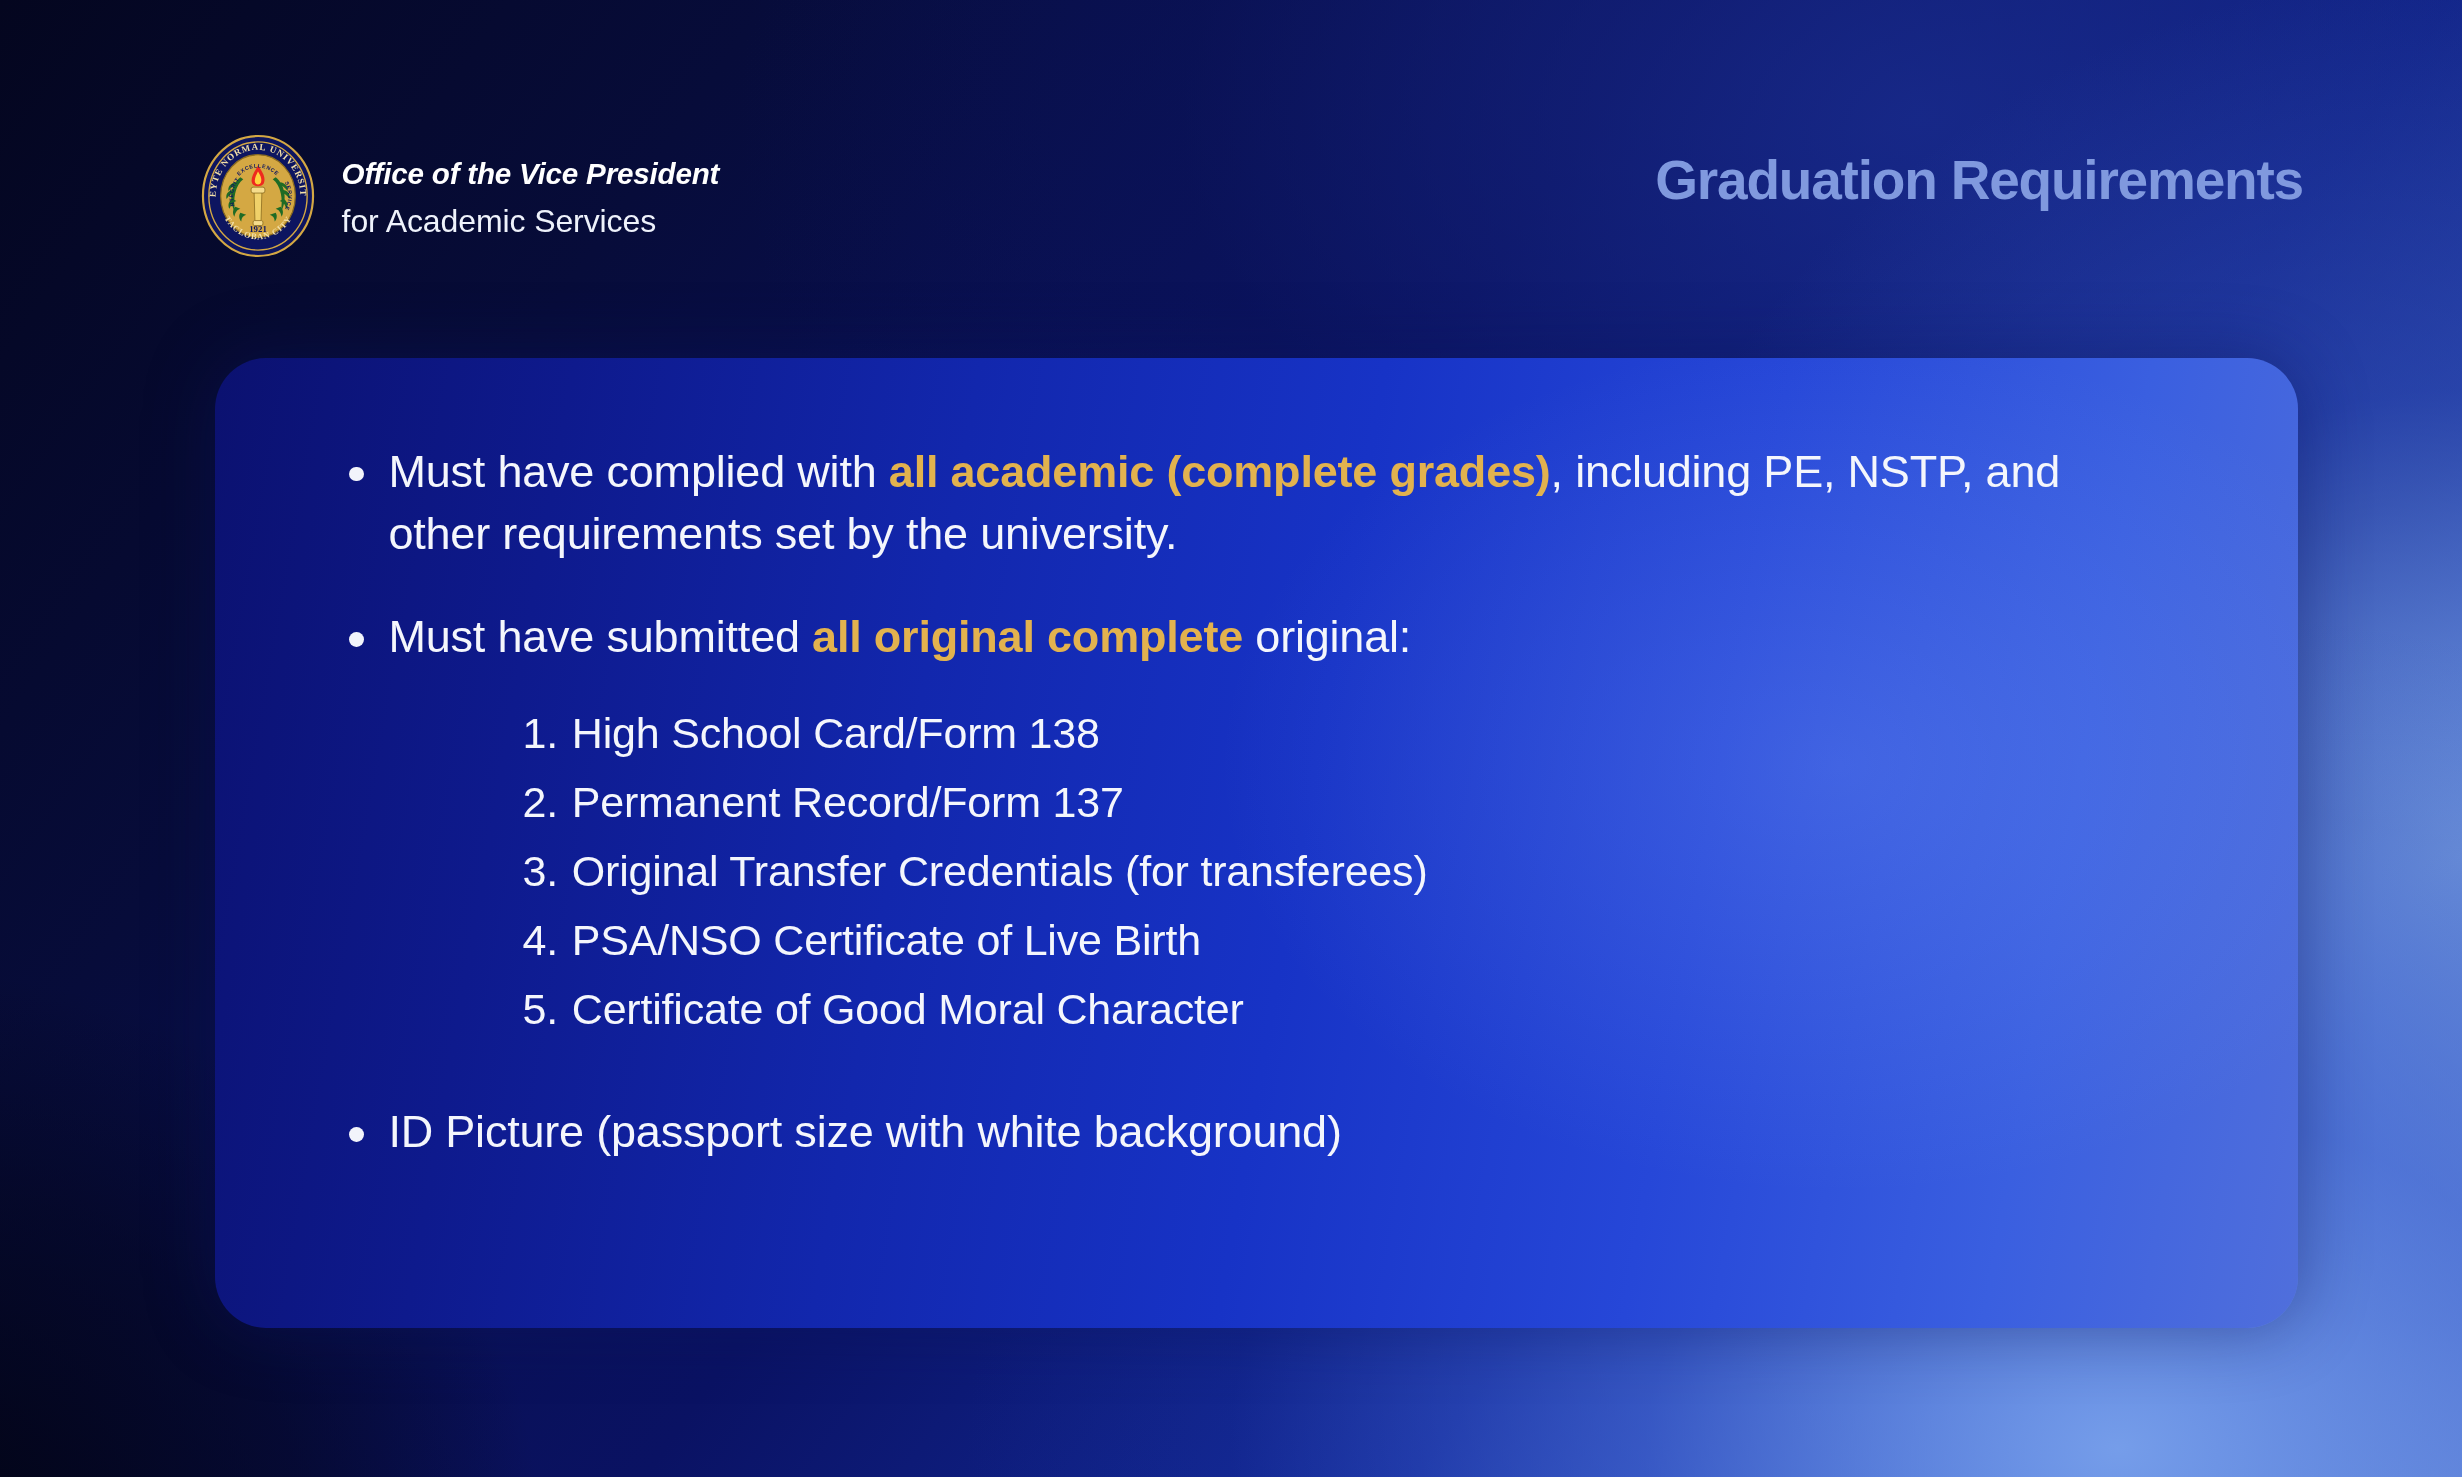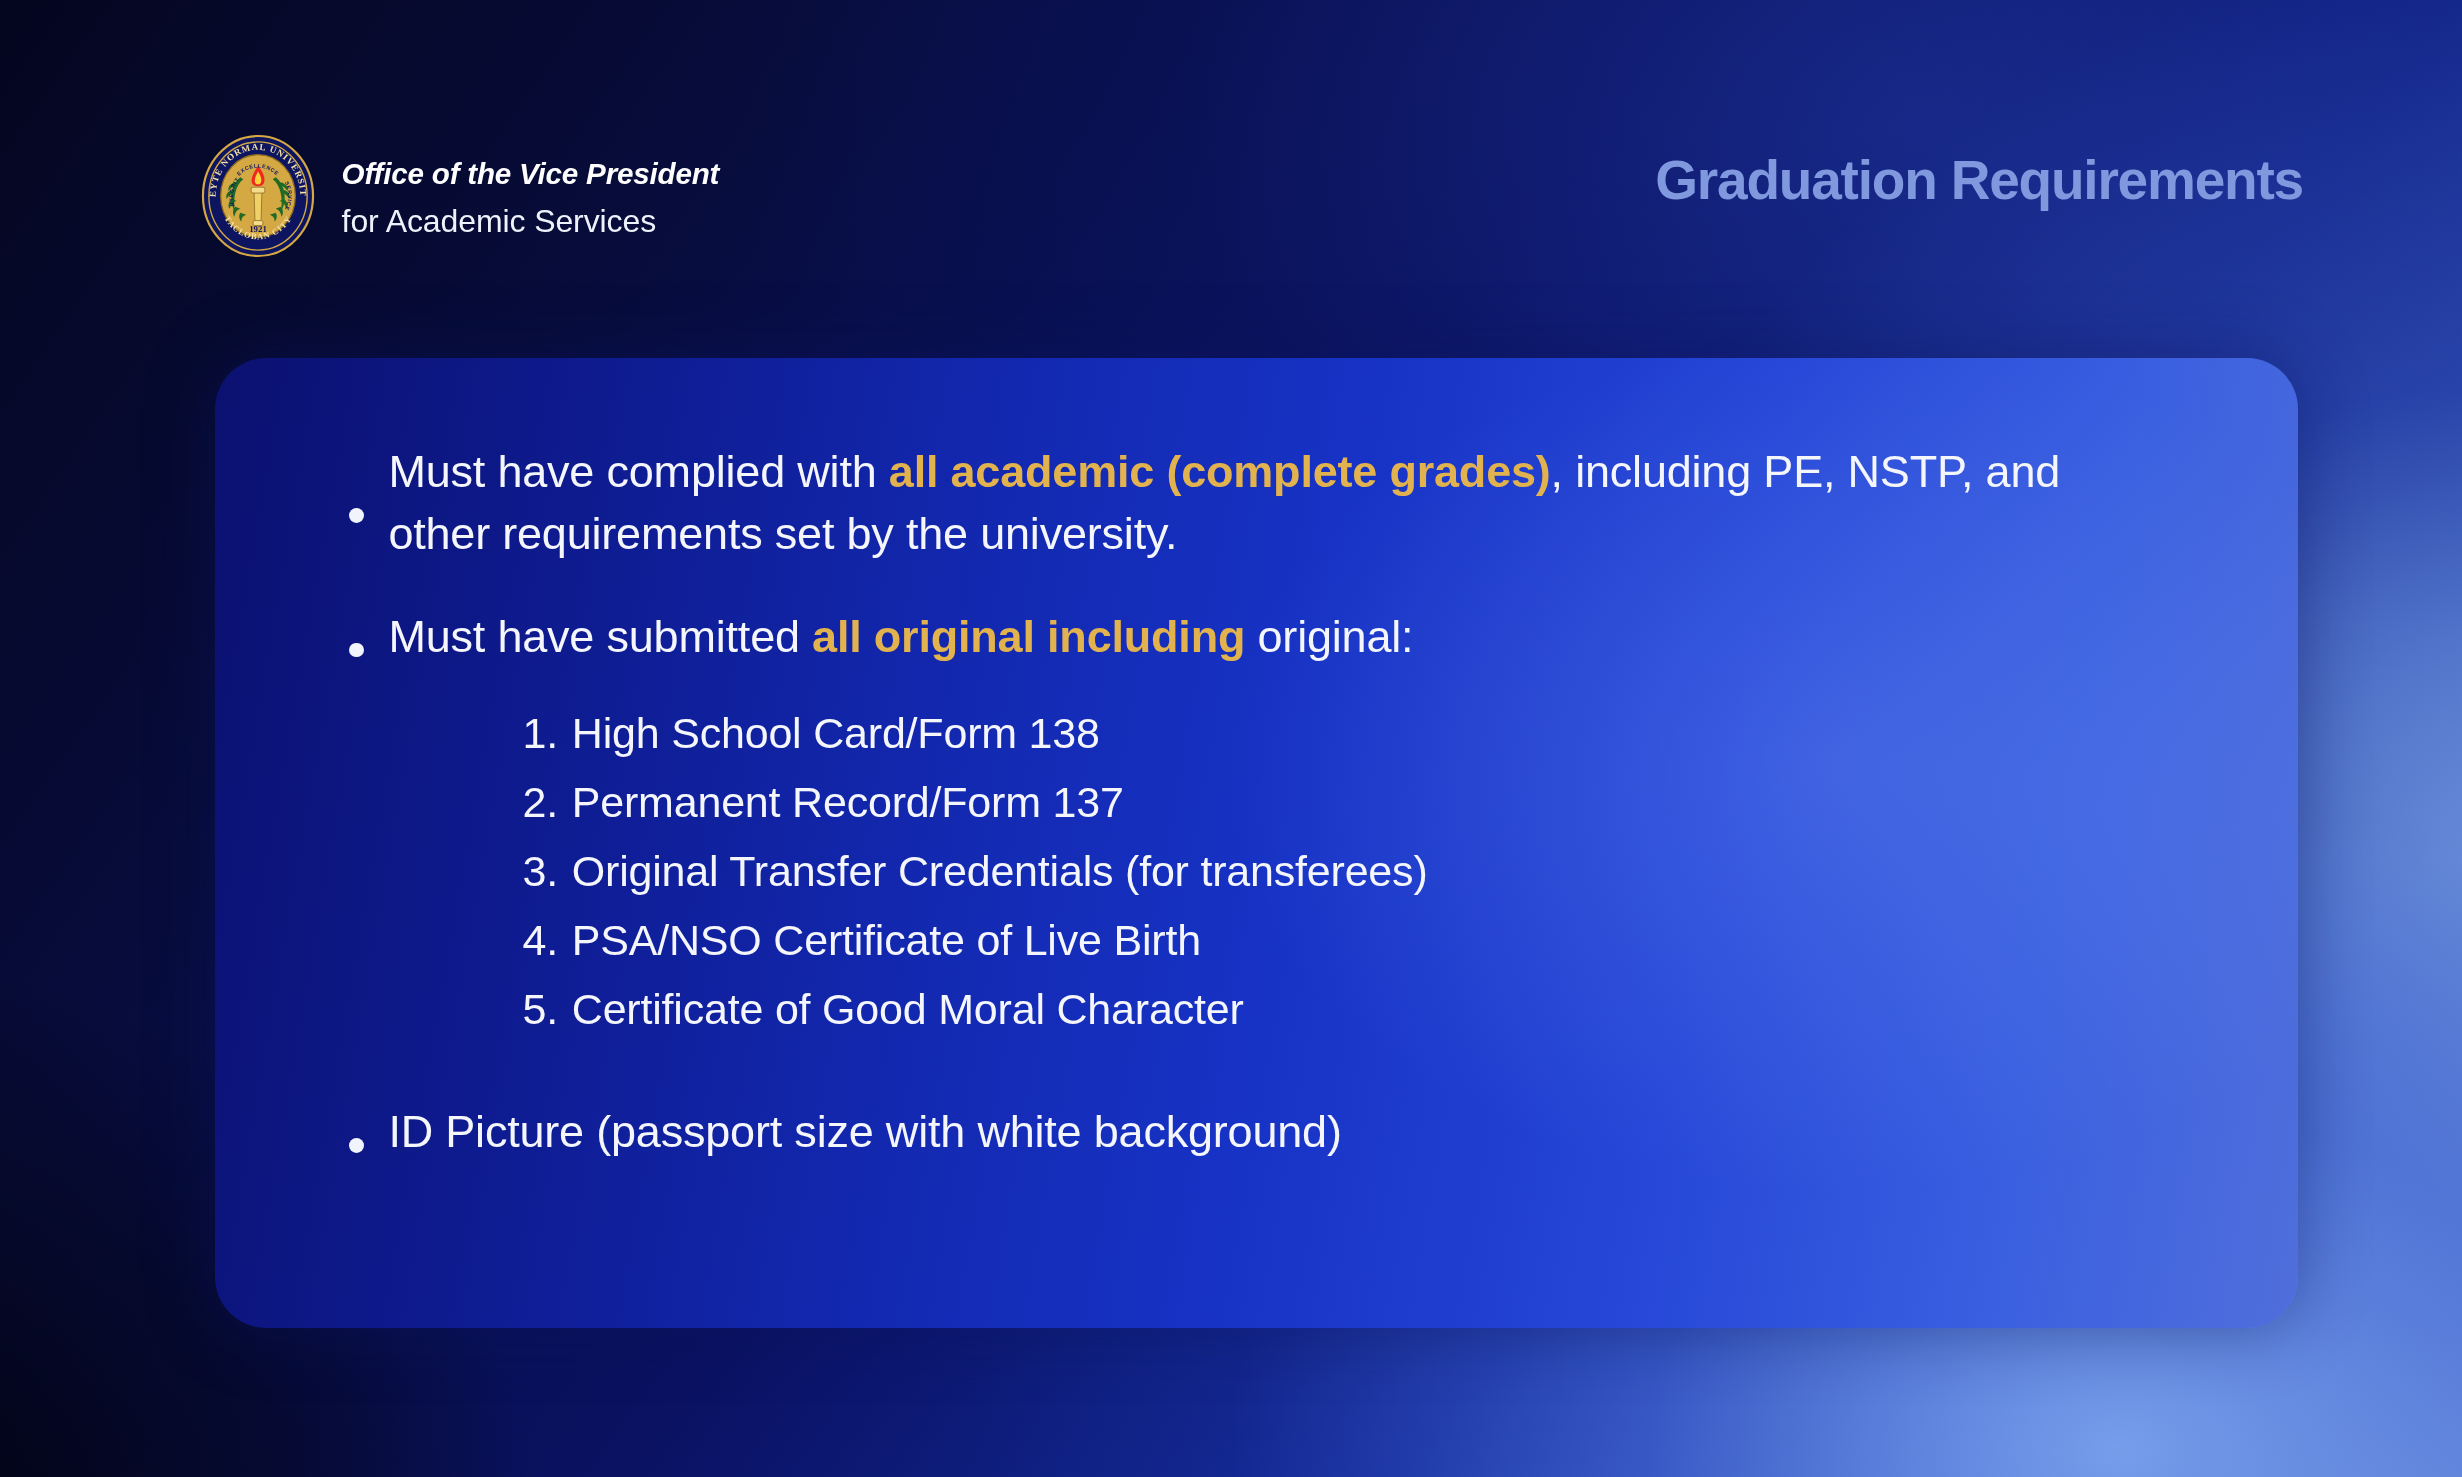--- a/index.html
+++ b/index.html
@@ -77,21 +77,21 @@
   }
   #card-sheen {
     position:absolute; inset:0;
     background:radial-gradient(887px 611px at 78% 42%, rgba(140,175,255,0.22) 0%, rgba(0,0,0,0) 70%);
     pointer-events:none;
   }
 
   #card-body { position:relative; padding:83px 118px 0 134px; }
 
   
-  .bullet-row { display:flex; align-items:center; }
+  .bullet-row { display:flex; align-items:flex-start; }
   .bullet-dot {
     flex:0 0 auto;
     width:14.8px; height:14.8px; border-radius:50%;
     background:#f2f4fb;
     margin-top:25.6px; margin-right:24.6px;
   }
   .bullet-text {
     color:#f4f6fc;
     font-size:45px;
     line-height:1.38;
@@ -190,21 +190,21 @@
 
     <div id="card-body">
 
       <div class="bullet-row" id="bullet-1">
         <span class="bullet-dot"></span>
         <div class="bullet-text"><span>Must have complied with </span><span class="hl">all academic (complete grades)</span><span>, including PE, NSTP, and other requirements set by the university.</span></div>
       </div>
 
       <div class="bullet-row" id="bullet-2">
         <span class="bullet-dot"></span>
-        <div class="bullet-text"><span>Must have submitted </span><span class="hl">all original including</span><span> original:</span></div>
+        <div class="bullet-text"><span>Must have submitted </span><span class="hl">all original complete</span><span> original:</span></div>
       </div>
 
       <ol id="numbered-list">
           <li class="num-row">
             <span class="num-idx">1.</span>
             <span class="num-label">High School Card/Form 138</span>
           </li>
           <li class="num-row">
             <span class="num-idx">2.</span>
             <span class="num-label">Permanent Record/Form 137</span>

